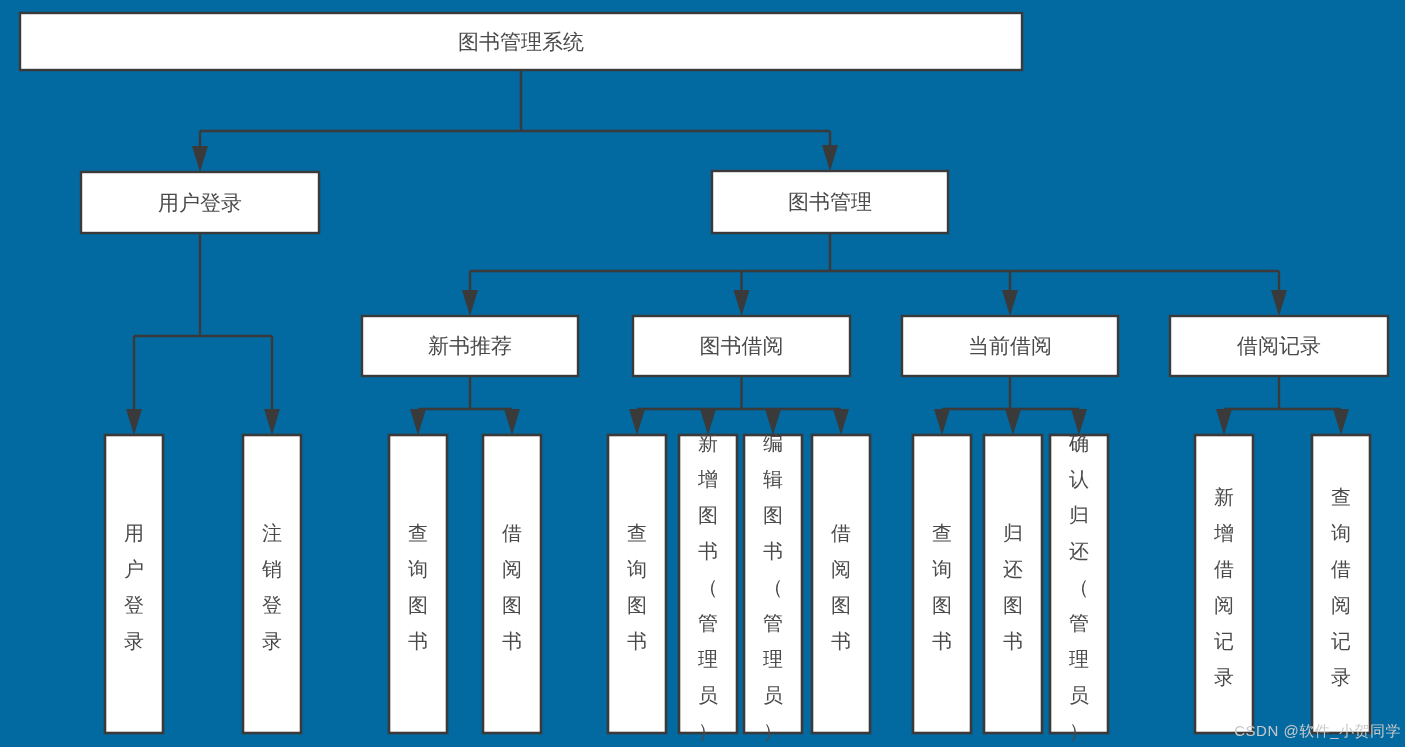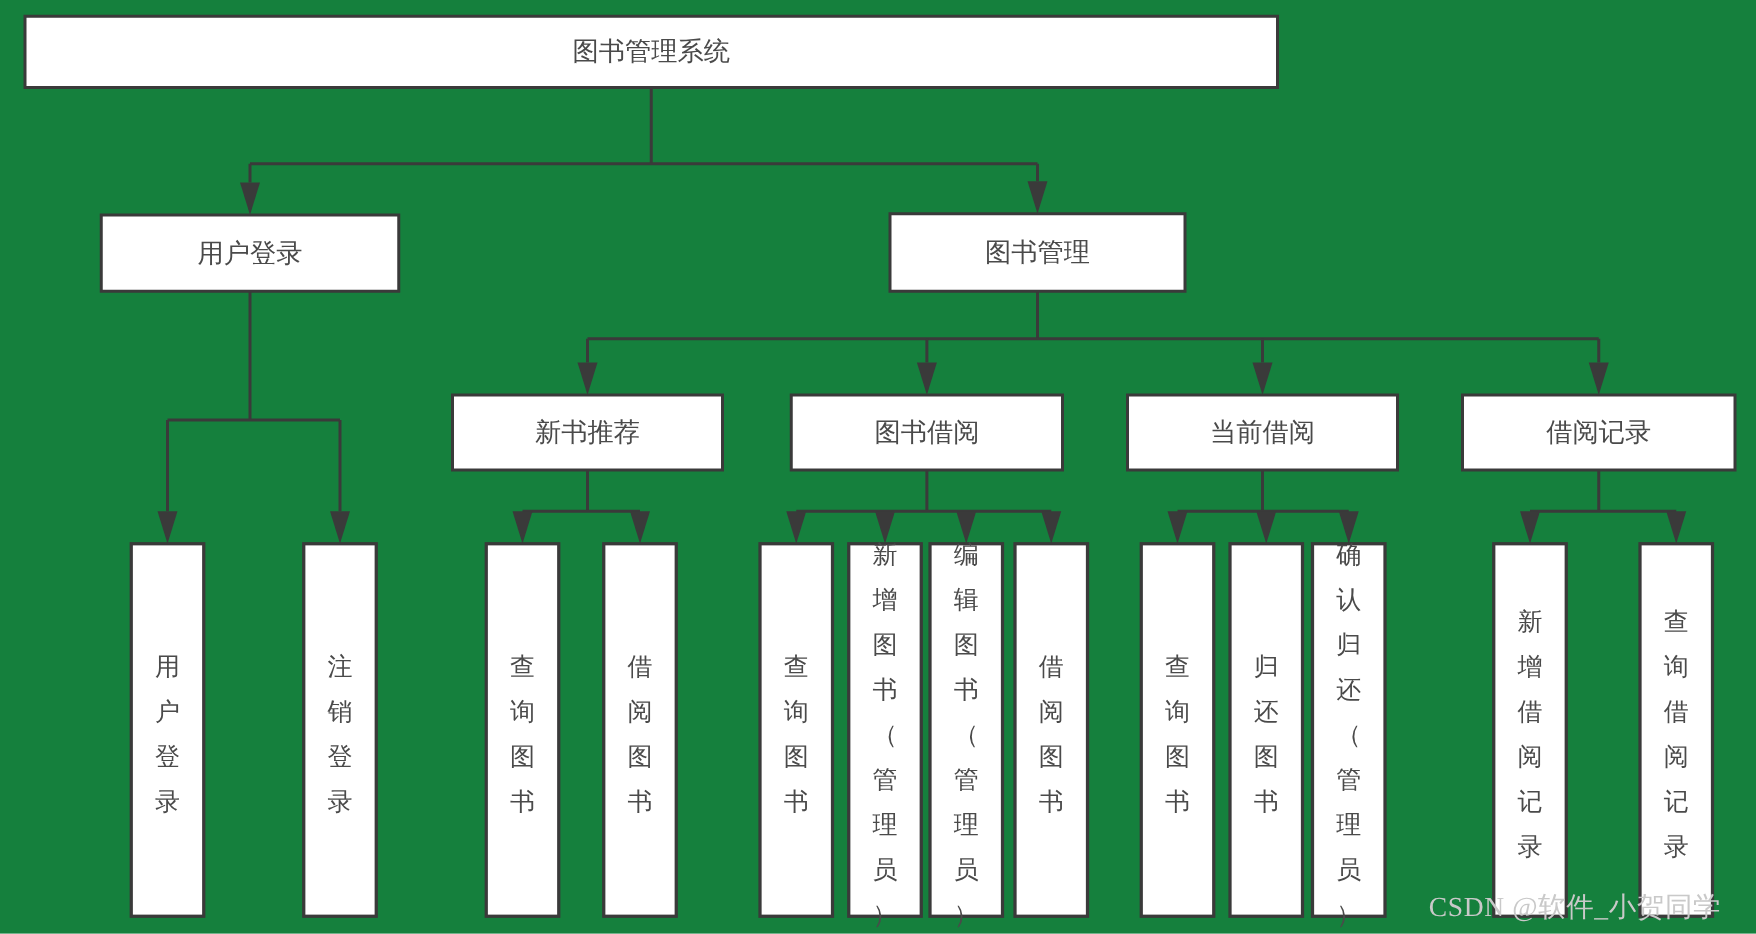--- a/index.html
+++ b/index.html
@@ -7,21 +7,21 @@
     padding: 0;
     background: #ffffff;
   }
   body {
     font-family: "DejaVu Sans", "Liberation Sans", sans-serif;
   }
   #diagram-root {
     position: relative;
     width: 1405px;
     height: 747px;
-    background: #15803d;
+    background: #0369a1;
     overflow: hidden;
   }
   svg.flow {
     position: absolute;
     left: 0;
     top: 0;
     width: 1405px;
     height: 747px;
     display: block;
   }
@@ -51,25 +51,25 @@
     dominant-baseline: middle;
   }
   .vert-char {
     fill: #4a4a4a;
     font-family: "DejaVu Sans", "Liberation Sans", sans-serif;
     font-size: 20px;
     text-anchor: middle;
   }
   .watermark {
     position: absolute;
-    right: 28px;
+    right: 4px;
     bottom: 6px;
     color: #c9c9c9;
-    font-size: 22px;
-    font-family: Liberation Serif, serif;
+    font-size: 15px;
+    font-family: Liberation Sans, sans-serif;
     white-space: nowrap;
     letter-spacing: 0.5px;
     pointer-events: none;
   }
 </style>
 </head>
 <body>
 
 <div id="diagram-root">
   <svg class="flow" viewBox="0 0 1405 747">

